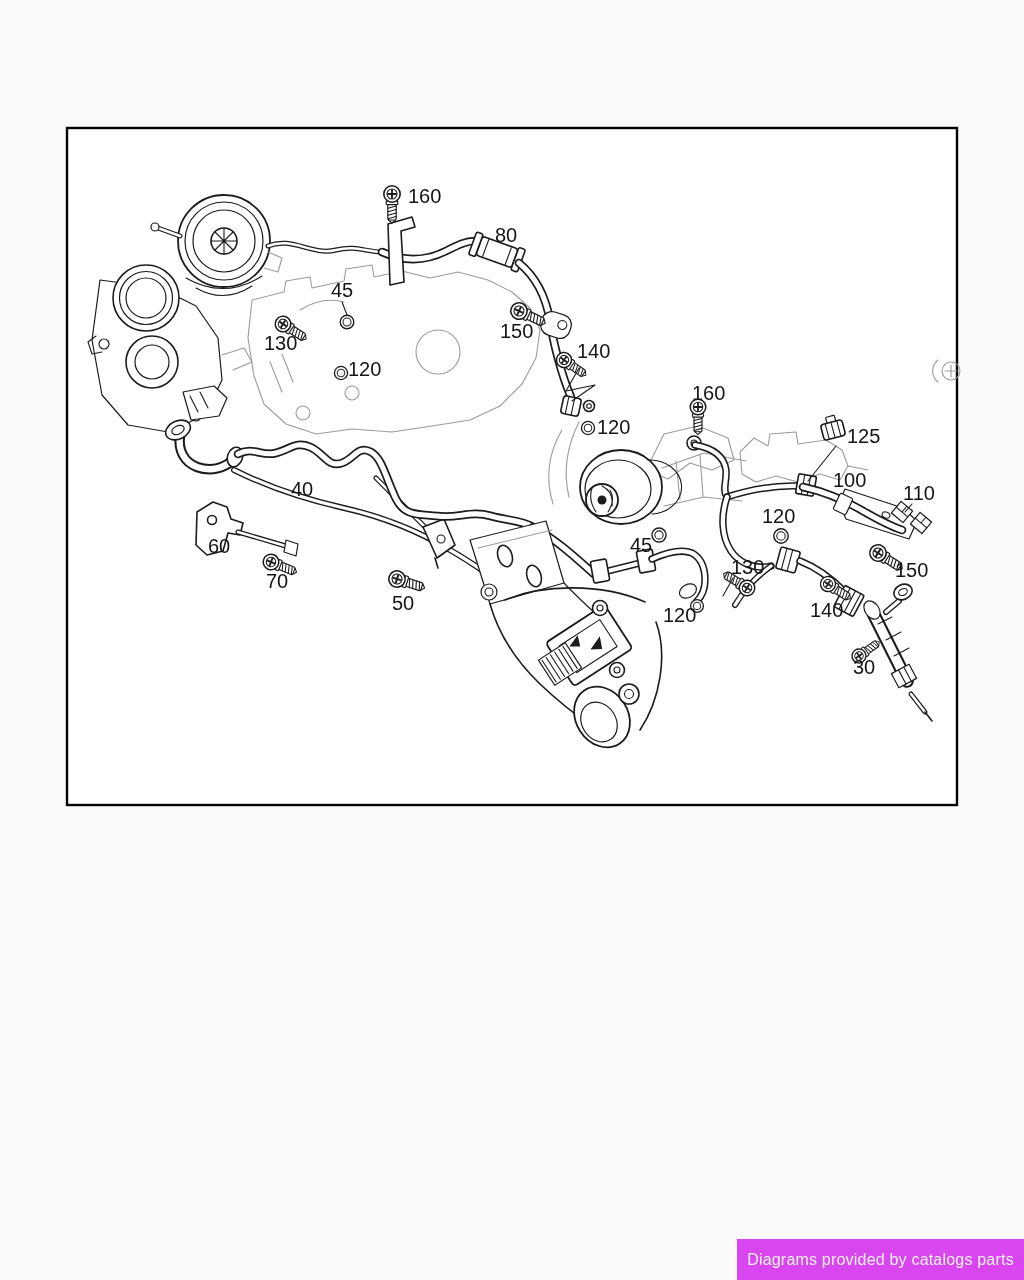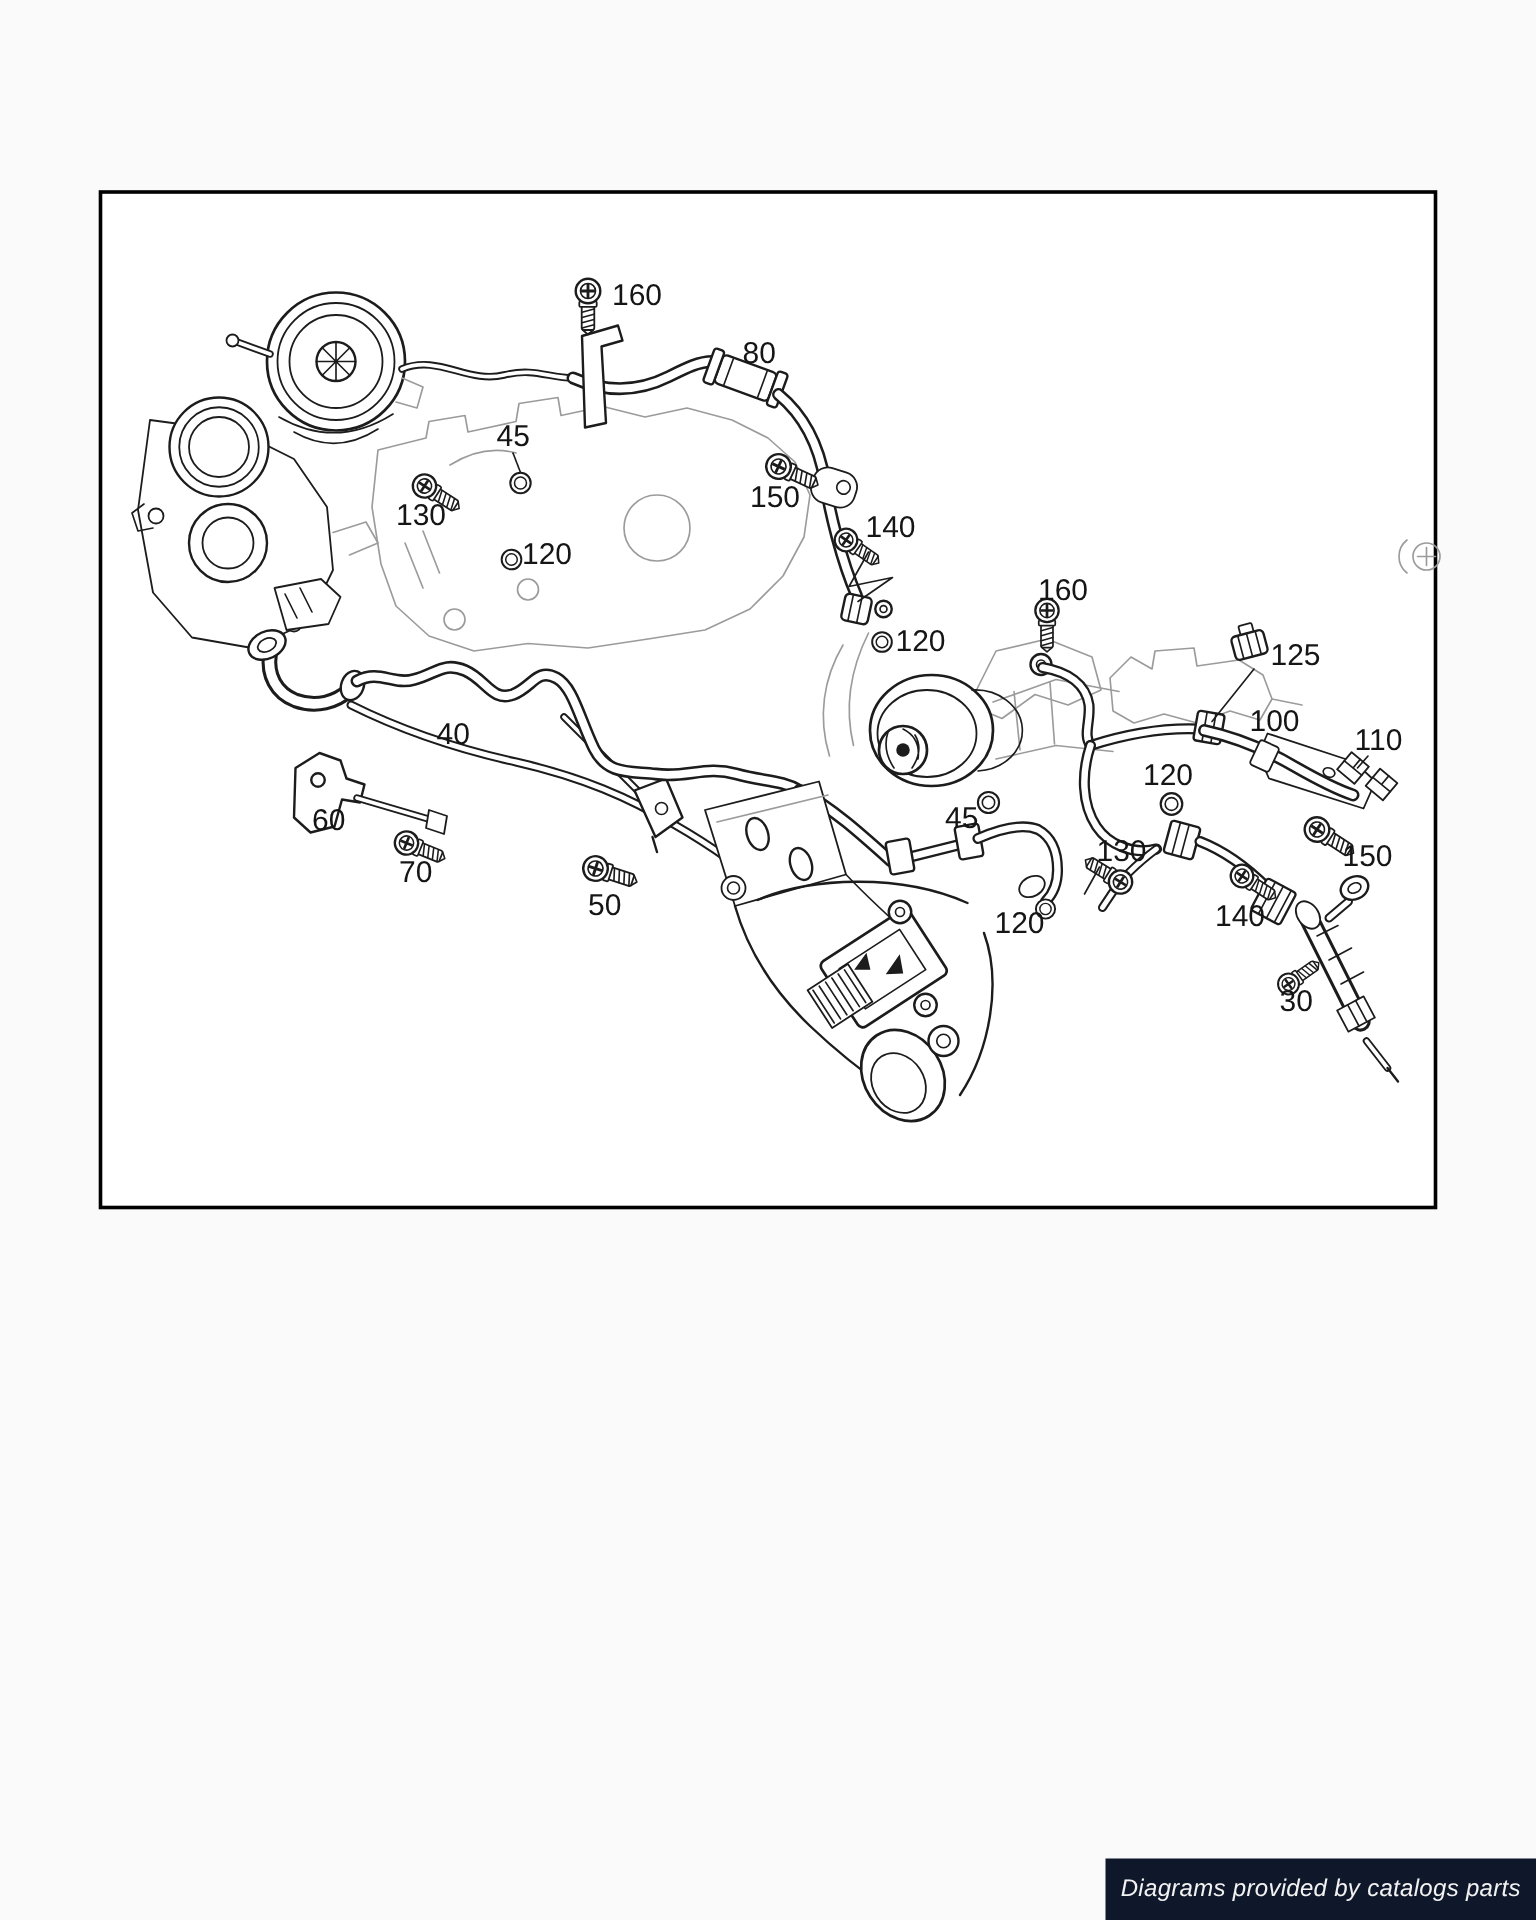--- a/index.html
+++ b/index.html
@@ -27,22 +27,22 @@
   .t6 {stroke:#1c1c1c;stroke-width:6;fill:none;stroke-linecap:round;stroke-linejoin:round}
   .t6i{stroke:#ffffff;stroke-width:3.3;fill:none;stroke-linecap:round;stroke-linejoin:round}
   .t5 {stroke:#1c1c1c;stroke-width:5;fill:none;stroke-linecap:round;stroke-linejoin:round}
   .t5i{stroke:#ffffff;stroke-width:2.5;fill:none;stroke-linecap:round;stroke-linejoin:round}
   .t10{stroke:#1c1c1c;stroke-width:10.5;fill:none;stroke-linecap:round;stroke-linejoin:round}
   .t10i{stroke:#ffffff;stroke-width:6.4;fill:none;stroke-linecap:round;stroke-linejoin:round}
   .t12{stroke:#1c1c1c;stroke-width:13.5;fill:none;stroke-linecap:round;stroke-linejoin:round}
   .t12i{stroke:#ffffff;stroke-width:9.4;fill:none;stroke-linecap:round;stroke-linejoin:round}
   .footer{
     position:absolute;left:737px;top:1239px;width:287px;height:41px;
-    background:#0f172a;color:#f2f2f2;display:flex;align-items:center;justify-content:center;
-    font-size:16px;letter-spacing:.2px;white-space:nowrap;font-style:italic;
+    background:#d946ef;color:#f2f2f2;display:flex;align-items:center;justify-content:center;
+    font-size:16px;letter-spacing:.2px;white-space:nowrap;
   }
 </style>
 </head>
 <body>
 
 <svg class="stage" width="1024" height="1280" viewBox="0 0 1024 1280" xmlns="http://www.w3.org/2000/svg">
 
   <defs>
 
     <g id="bolt">

